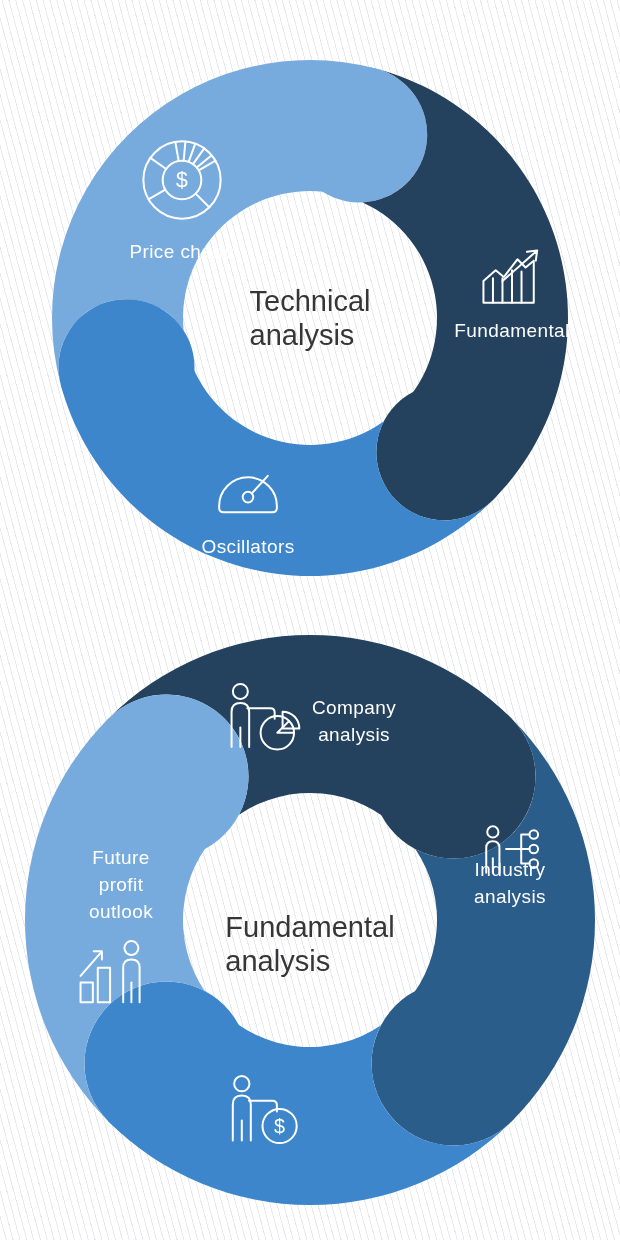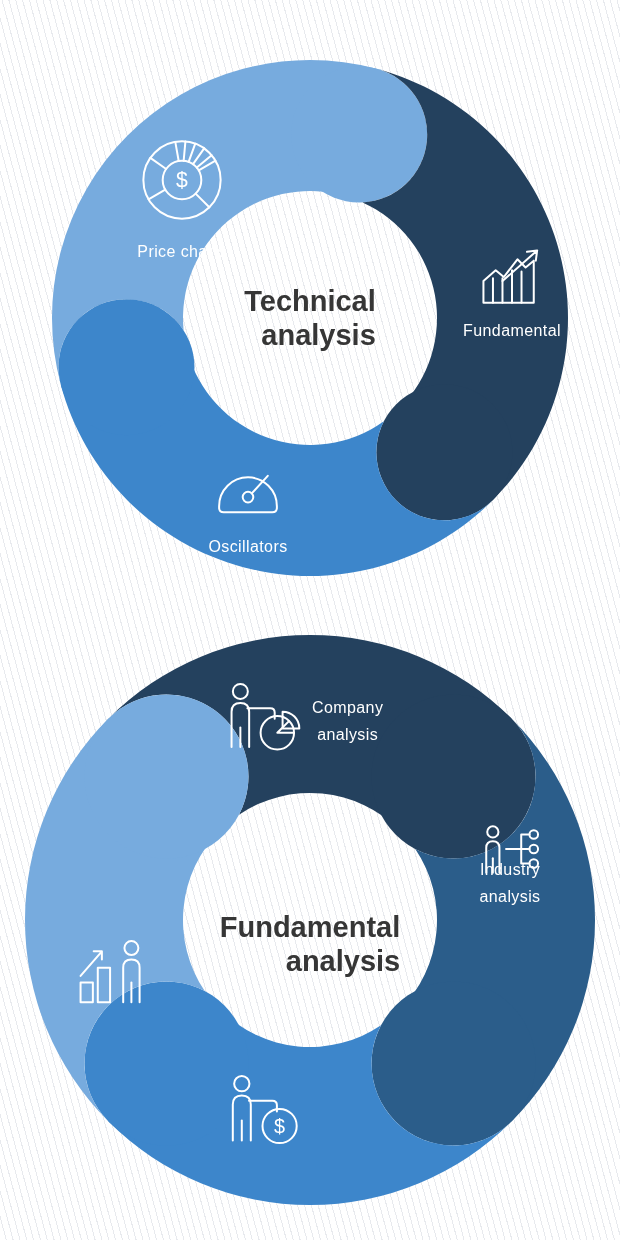--- a/index.html
+++ b/index.html
@@ -12,36 +12,36 @@
       #e8eaee 5.6px,#e8eaee 6.6px);
     font-family:"Liberation Sans",sans-serif;
   }
   svg.wheel{position:absolute;left:0;width:620px;height:620px;}
   #wheel-top{top:0;}
   #wheel-bottom{top:620px;}
   .seg-label{
     position:absolute;
     transform:translate(-50%,-50%);
     color:#ffffff;
-    font-size:16px;line-height:27px;
+    font-size:19px;line-height:27px;
     letter-spacing:.4px;
     text-align:center;
     white-space:pre-line;
   }
   .seg-label.align-left{
     transform:translate(0,-50%);
     text-align:center;
   }
   .wheel-title{
     position:absolute;
     transform:translate(-50%,-50%);
     color:#363636;
     font-size:29px;line-height:34px;
-    font-weight:bold;
-    text-align:right;
+    font-weight:normal;
+    text-align:left;
     white-space:pre-line;
   }
   .icon{position:absolute;}
   .icon *{vector-effect:non-scaling-stroke;}
   .icon [stroke]{stroke:#fff;fill:none;stroke-width:2;stroke-linecap:round;stroke-linejoin:round;}
   .icon text{fill:#fff;font-family:"Liberation Sans",sans-serif;}
 </style>
 </head>
 <body>
 
@@ -126,17 +126,20 @@
   </svg>
 
   <svg class="icon" style="left:74px;top:930px" width="82" height="82" viewBox="0 0 100 100">
     <path stroke="" d="M8,56 L34,26 M34,26 L24,26 M34,26 L34,36"></path>
     <rect stroke="" x="8" y="64" width="15" height="24"></rect>
     <rect stroke="" x="29" y="46" width="15" height="42"></rect>
     <circle stroke="" cx="70" cy="22" r="8.5"></circle>
     <path stroke="" d="M60,88 L60,46 Q60,36 70,36 Q80,36 80,46 L80,88"></path>
     <path stroke="" d="M70,64 L70,88"></path>
   </svg>
+  <div class="seg-label" style="left:121px;top:884px">Future
+profit
+outlook</div>
 
   <div class="wheel-title" style="left:310px;top:944px">Fundamental
 analysis</div>
 
 </div>
 
 </body></html>

